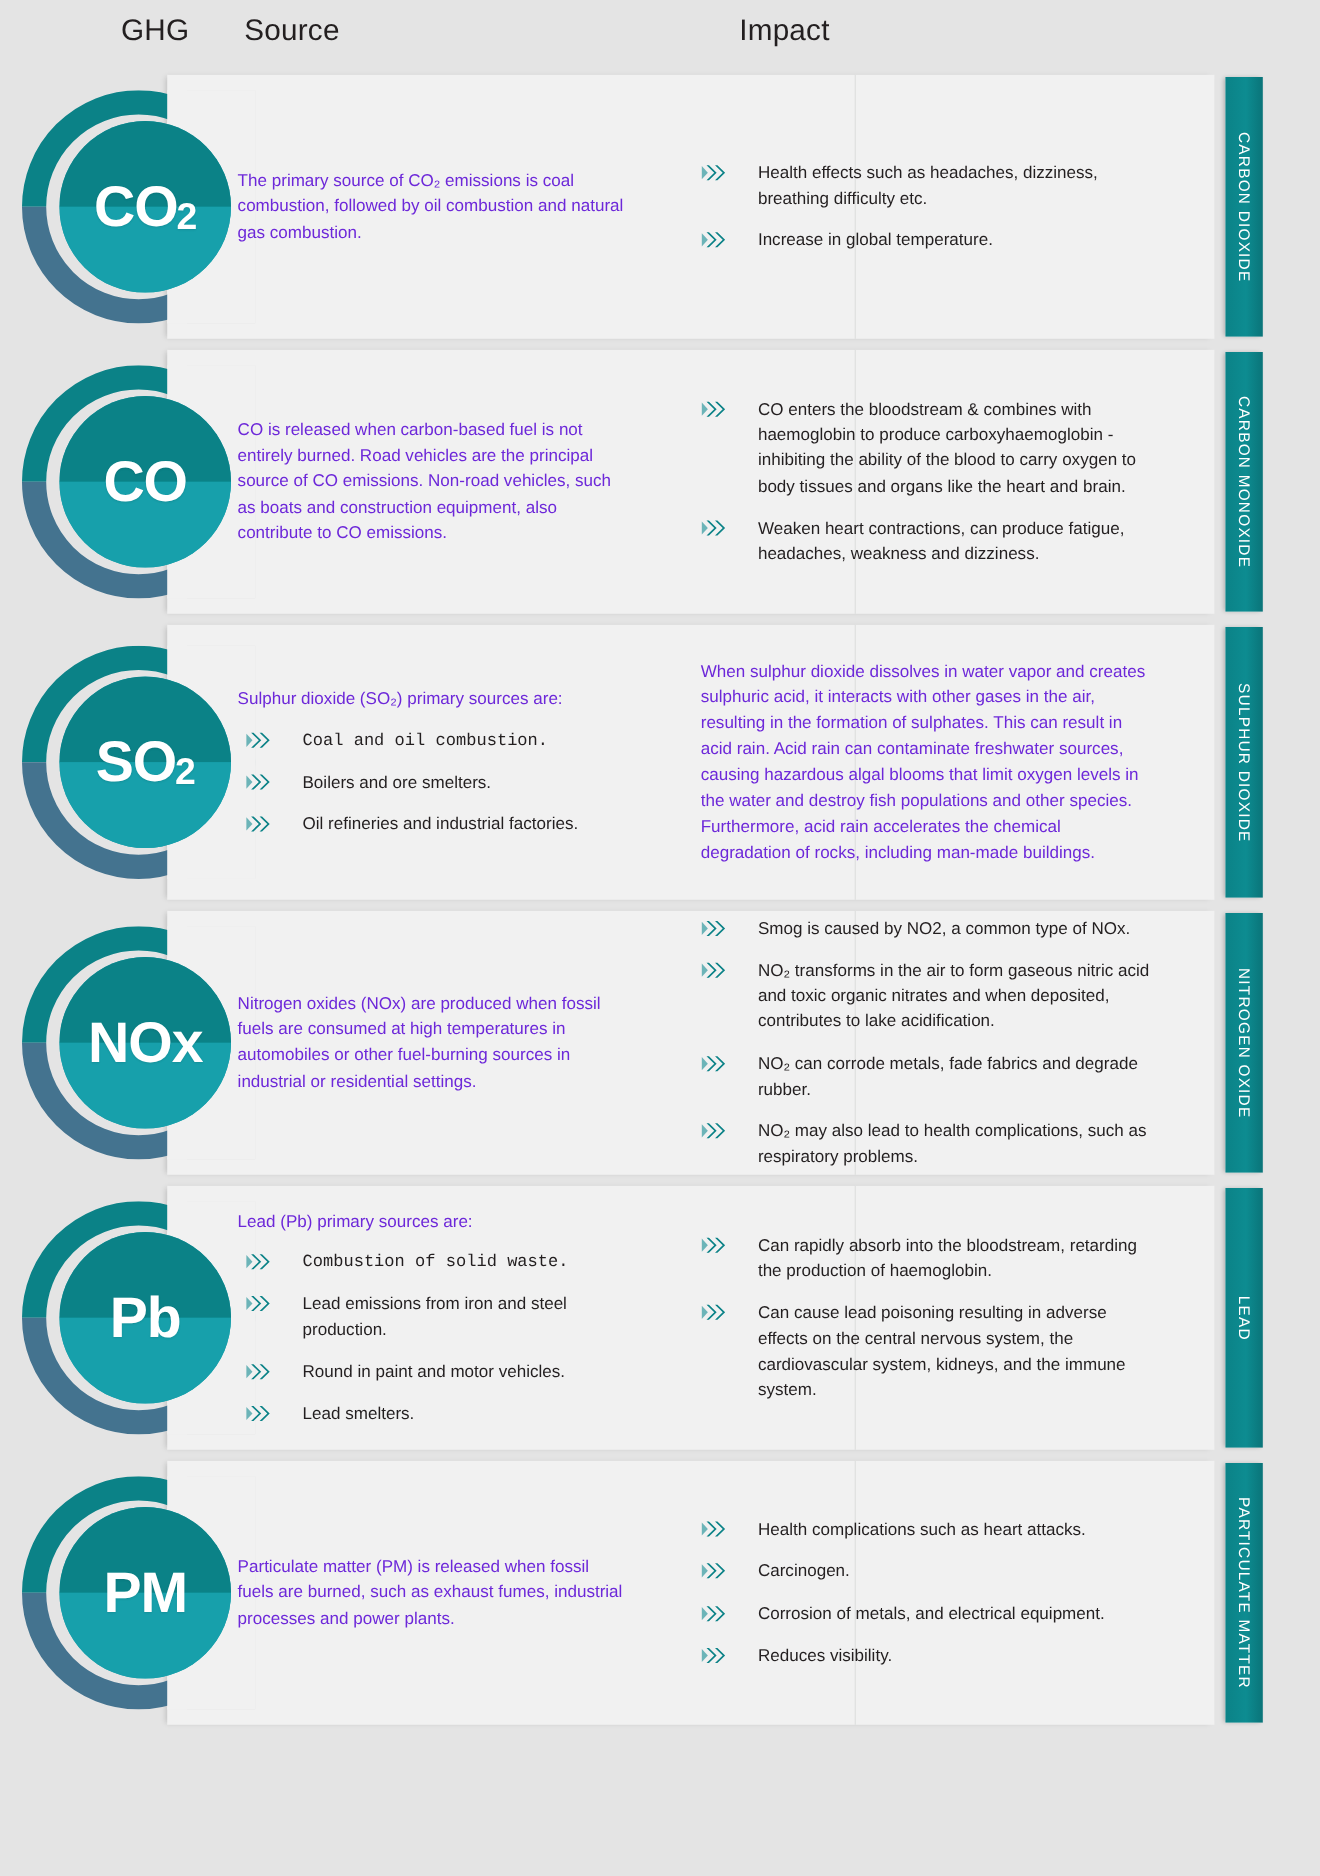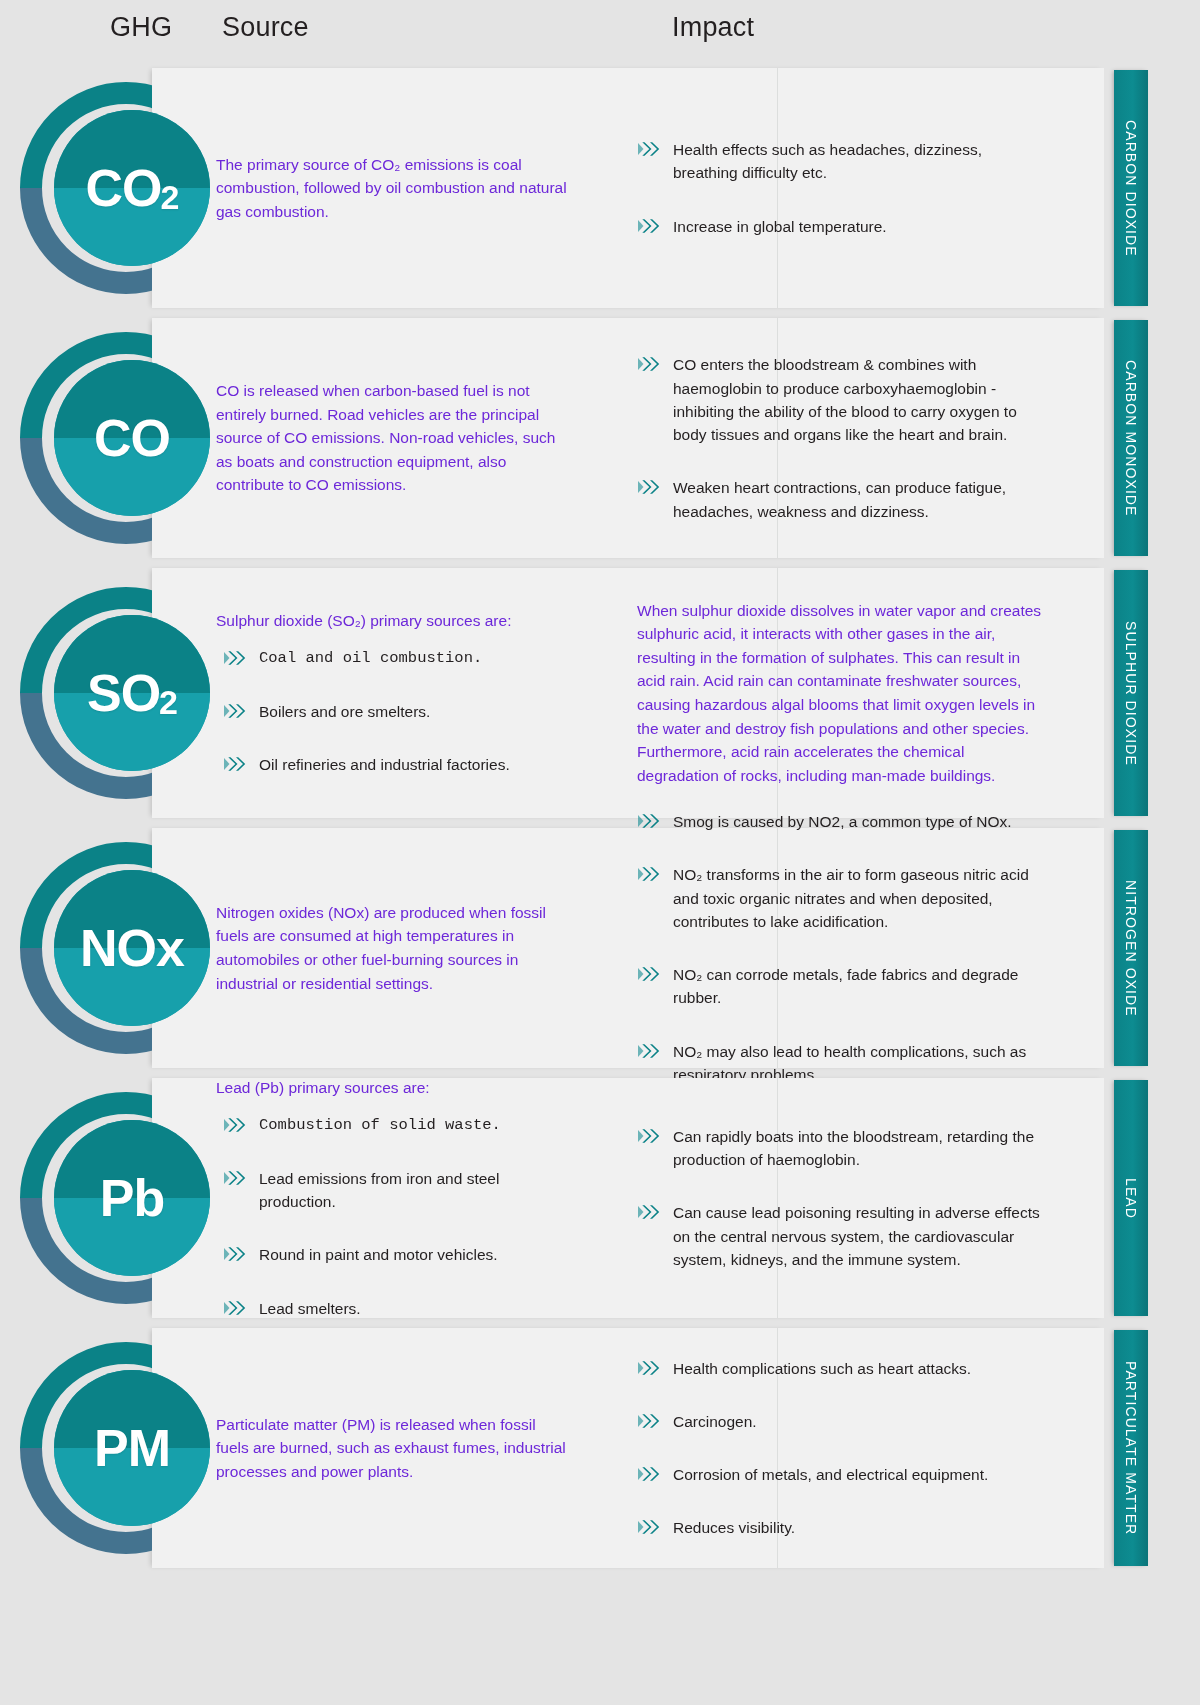--- a/index.html
+++ b/index.html
@@ -172,23 +172,23 @@
 
   .para {
     font-size: 15.5px;
     line-height: 1.52;
     color: #6d28d9;
   }
 
   .bullet {
     display: flex;
     align-items: flex-start;
-    gap: 10px;
-  }
-  .bullet + .bullet { margin-top: 30px; }
+    gap: 26px;
+  }
+  .bullet + .bullet { margin-top: 15px; }
   .bullet-lead + .bullet { margin-top: 14px; font-family: Liberation Mono, monospace; }
 
   .chev {
     flex: 0 0 auto;
     width: 26px;
     height: 20px;
     margin-top: 1px;
   }
   .btext {
     font-size: 15.5px;
@@ -510,21 +510,21 @@
             <span class="btext">Lead smelters.</span>
           </div>
         </div>
         <div class="imp-col">
           <div class="bullet">
             <span class="chev"><svg viewBox="0 0 26 20" width="26" height="20" aria-hidden="true">
                 <path d="M1 4 L6.5 10 L1 16 Z" fill="#1a8e94" opacity="0.62"></path>
                 <path d="M7.5 3.2 L14.5 10 L7.5 16.8 L5.3 16.8 L12.3 10 L5.3 3.2 Z" fill="#0b8287"></path>
                 <path d="M15.2 3.2 L22.2 10 L15.2 16.8 L13 16.8 L20 10 L13 3.2 Z" fill="#0b8287"></path>
               </svg></span>
-            <span class="btext">Can rapidly boats into the bloodstream, retarding the production of haemoglobin.</span>
+            <span class="btext">Can rapidly absorb into the bloodstream, retarding the production of haemoglobin.</span>
           </div>
           <div class="bullet">
             <span class="chev"><svg viewBox="0 0 26 20" width="26" height="20" aria-hidden="true">
                 <path d="M1 4 L6.5 10 L1 16 Z" fill="#1a8e94" opacity="0.62"></path>
                 <path d="M7.5 3.2 L14.5 10 L7.5 16.8 L5.3 16.8 L12.3 10 L5.3 3.2 Z" fill="#0b8287"></path>
                 <path d="M15.2 3.2 L22.2 10 L15.2 16.8 L13 16.8 L20 10 L13 3.2 Z" fill="#0b8287"></path>
               </svg></span>
             <span class="btext">Can cause lead poisoning resulting in adverse effects on the central nervous system, the cardiovascular system, kidneys, and the immune system.</span>
           </div>
         </div>

